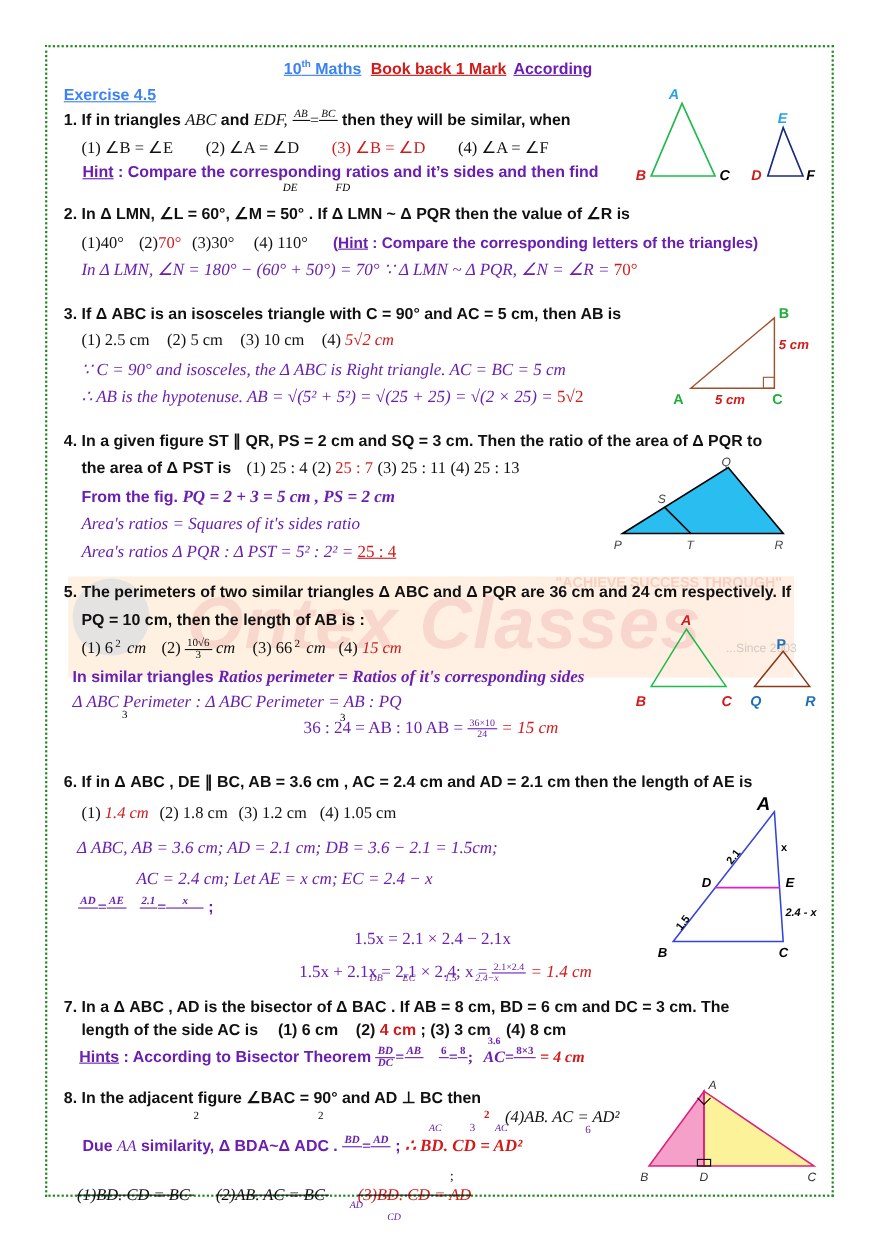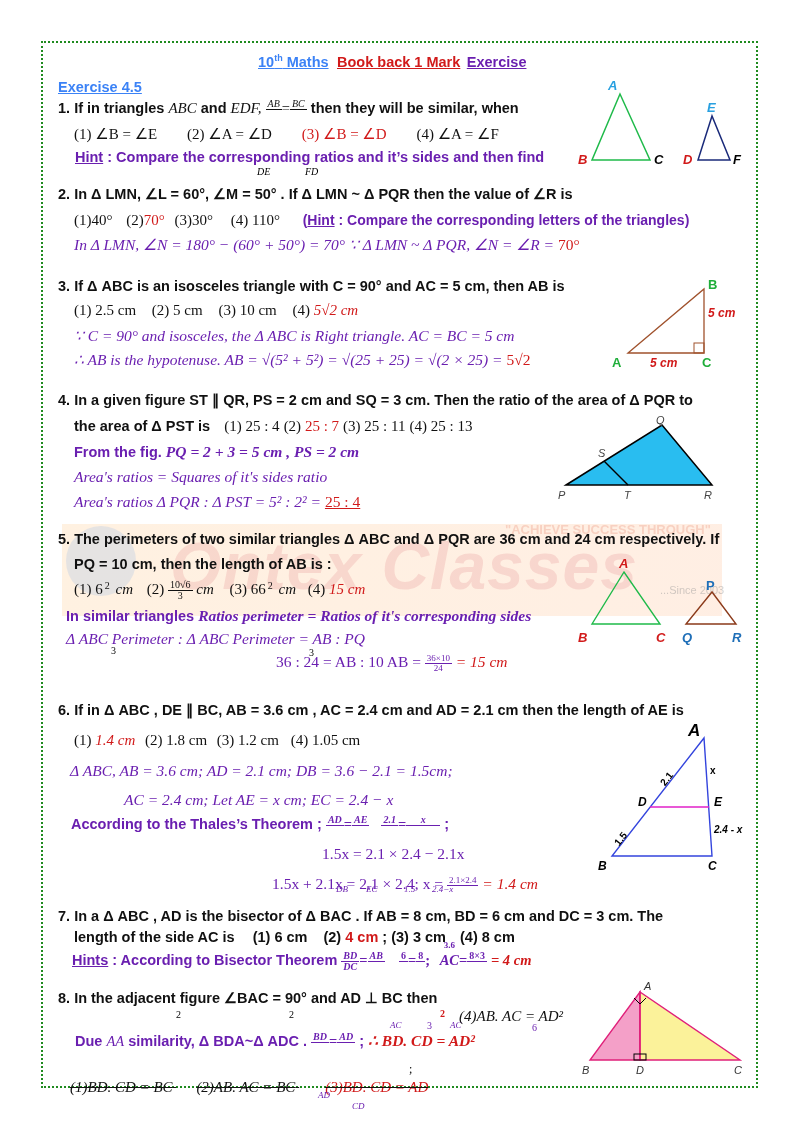--- a/index.html
+++ b/index.html
@@ -36,21 +36,21 @@
 
 <div class="watermark"></div>
 <div class="wm-logo"></div>
 <div class="wm-text">Ontex Classes</div>
 <div class="wm-tag">"ACHIEVE SUCCESS THROUGH"</div>
 <div class="wm-since">...Since 2003</div>
 
 <div class="abs" style="left:258px; top:53px;">
   <span class="title-part green"><span>10</span><sup style="font-size:9px;">th</sup><span>  Maths</span></span>
   <span class="title-part red" style="margin-left:4px;">Book back  1 Mark</span>
-  <span class="title-part purple" style="margin-left:2px;">Exercise</span>
+  <span class="title-part purple" style="margin-left:2px;">According</span>
 </div>
 
 <div class="abs title-part green" style="left:58px; top:79px;">Exercise 4.5</div>
 
 <div class="abs q" style="left:58px; top:99px;">
   <span>1.</span> <span>If in triangles </span><span class="m" style="font-weight:normal;font-size:15px;">ABC</span><span> and </span><span class="m" style="font-weight:normal;font-size:15px;">EDF,</span>
   <span class="frac m" style="font-weight:normal;"><span class="num">AB</span><span class="den">&nbsp;</span></span><span class="mr" style="font-weight:normal;">=</span><span class="frac m" style="font-weight:normal;"><span class="num">BC</span><span class="den">&nbsp;</span></span>
   <span> then they will be similar, when</span>
 </div>
 <div class="abs opt" style="left:74px; top:125px;">
@@ -176,21 +176,20 @@
 </div>
 <div class="abs opt" style="left:74px; top:732px;">
   <span><span>(1) </span><span class="red m">1.4 cm</span></span>
   <span style="margin-left:6px;">(2) 1.8 cm</span>
   <span style="margin-left:6px;">(3) 1.2 cm</span>
   <span style="margin-left:8px;">(4) 1.05 cm</span>
 </div>
 <div class="abs sol" style="left:70px; top:762px;">Δ ABC,  AB = 3.6 cm;  AD = 2.1 cm;  DB = 3.6 − 2.1 = 1.5cm;</div>
 <div class="abs sol" style="left:124px; top:791px;">AC = 2.4 cm;  Let AE = x cm;  EC = 2.4 − x</div>
 <div class="abs hint" style="left:71px; top:815px;">
-  <span>According to the Thales’s  Theorem ; </span>
   <span class="frac m" style="font-weight:bold;"><span class="num">AD</span><span class="den">&nbsp;</span></span><span class="mr">=</span><span class="frac m" style="font-weight:bold;"><span class="num">AE</span><span class="den">&nbsp;</span></span>
   <span class="frac m" style="margin-left:8px; font-weight:bold;"><span class="num">2.1</span><span class="den">&nbsp;</span></span><span class="mr">=</span><span class="frac m" style="font-weight:bold; min-width:34px;"><span class="num">x</span><span class="den">&nbsp;</span></span> ;
 </div>
 <div class="abs sol" style="left:322px; top:845px; font-style:normal;">1.5x = 2.1 × 2.4 − 2.1x</div>
 <div class="abs sol" style="left:272px; top:875px; font-style:normal;">
   <span>1.5x + 2.1x = 2.1 × 2.4;  x = </span><span class="frac" style="font-size:9px;"><span class="num">2.1×2.4</span><span class="den">&nbsp;</span></span>
   <span class="red m">= 1.4 cm</span>
 </div>
 <div class="abs small purple" style="left:336px; top:884px;">DB</div>
 <div class="abs small purple" style="left:366px; top:884px;">EC</div>

